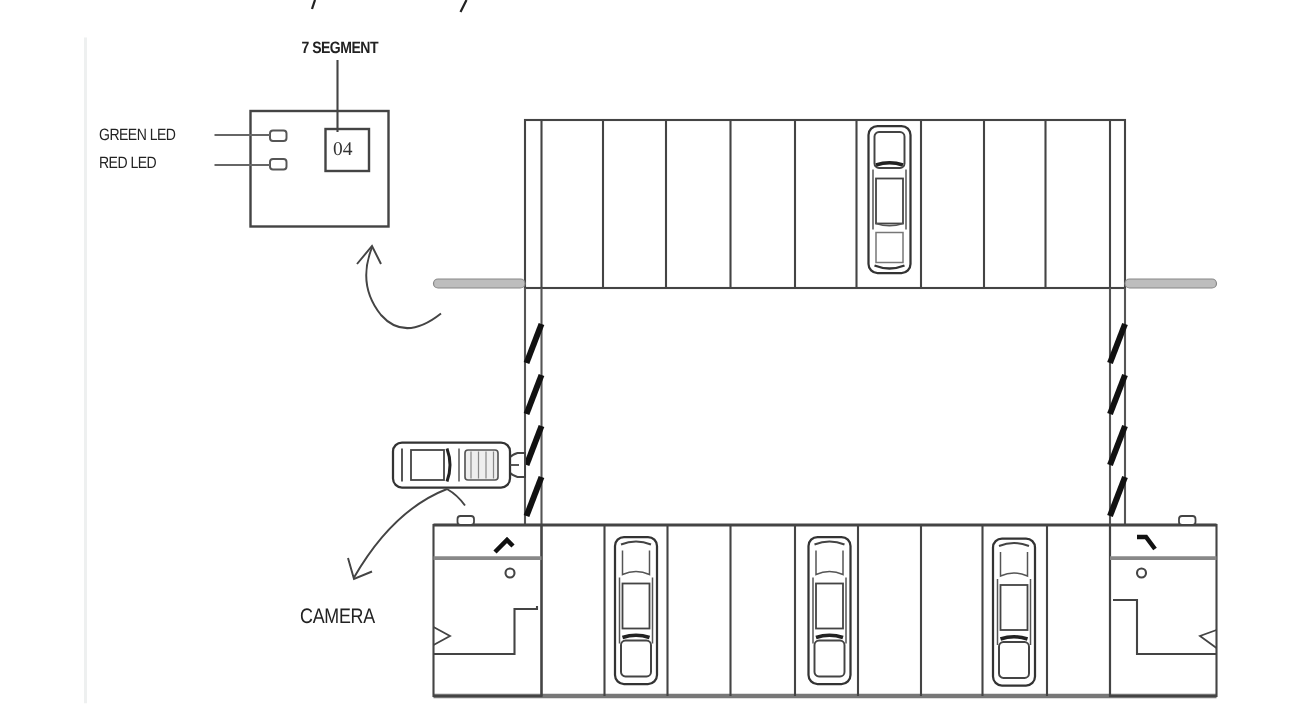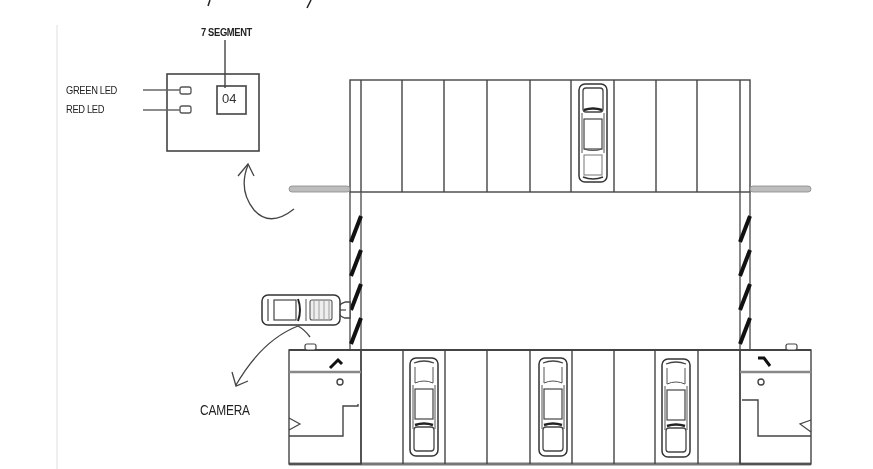--- a/index.html
+++ b/index.html
@@ -2,21 +2,21 @@
 <html><head>
   <meta charset="utf-8">
   <style>
     html, body { margin: 0; padding: 0; background: #ffffff; }
     body { width: 873px; height: 469px; overflow: hidden; position: relative; font-family: "Liberation Sans", sans-serif; }
     #diagram { position: absolute; left: 0; top: 0; width: 873px; height: 469px; }
     .lbl { position: absolute; font-family: "Liberation Sans", sans-serif; color: #222; white-space: nowrap; letter-spacing: -0.4px; transform: scaleX(0.85); transform-origin: left top; }
     .lbl-small { font-size: 11px; font-weight: normal; }
     .lbl-bold { font-size: 11px; font-weight: bold; }
     .lbl-camera { font-size: 14px; font-weight: normal; letter-spacing: -0.2px; }
-    .seg-value { position: absolute; font-family: Liberation Sans, sans-serif; font-size: 13px; color: #333; }
+    .seg-value { position: absolute; font-family: Liberation Serif, serif; font-size: 13px; color: #333; }
   </style>
 </head>
 <body>
 
 <svg id="diagram" width="873" height="469" viewBox="0 0 873 469" xmlns="http://www.w3.org/2000/svg">
   <defs>
     <g id="car-vertical">
 
       <rect x="1" y="1" width="28" height="98" rx="6" ry="6" fill="#fff" stroke="#333" stroke-width="1.5"></rect>
       <rect x="5" y="5" width="20" height="24" rx="3" fill="#fff" stroke="#444" stroke-width="1.3"></rect>

